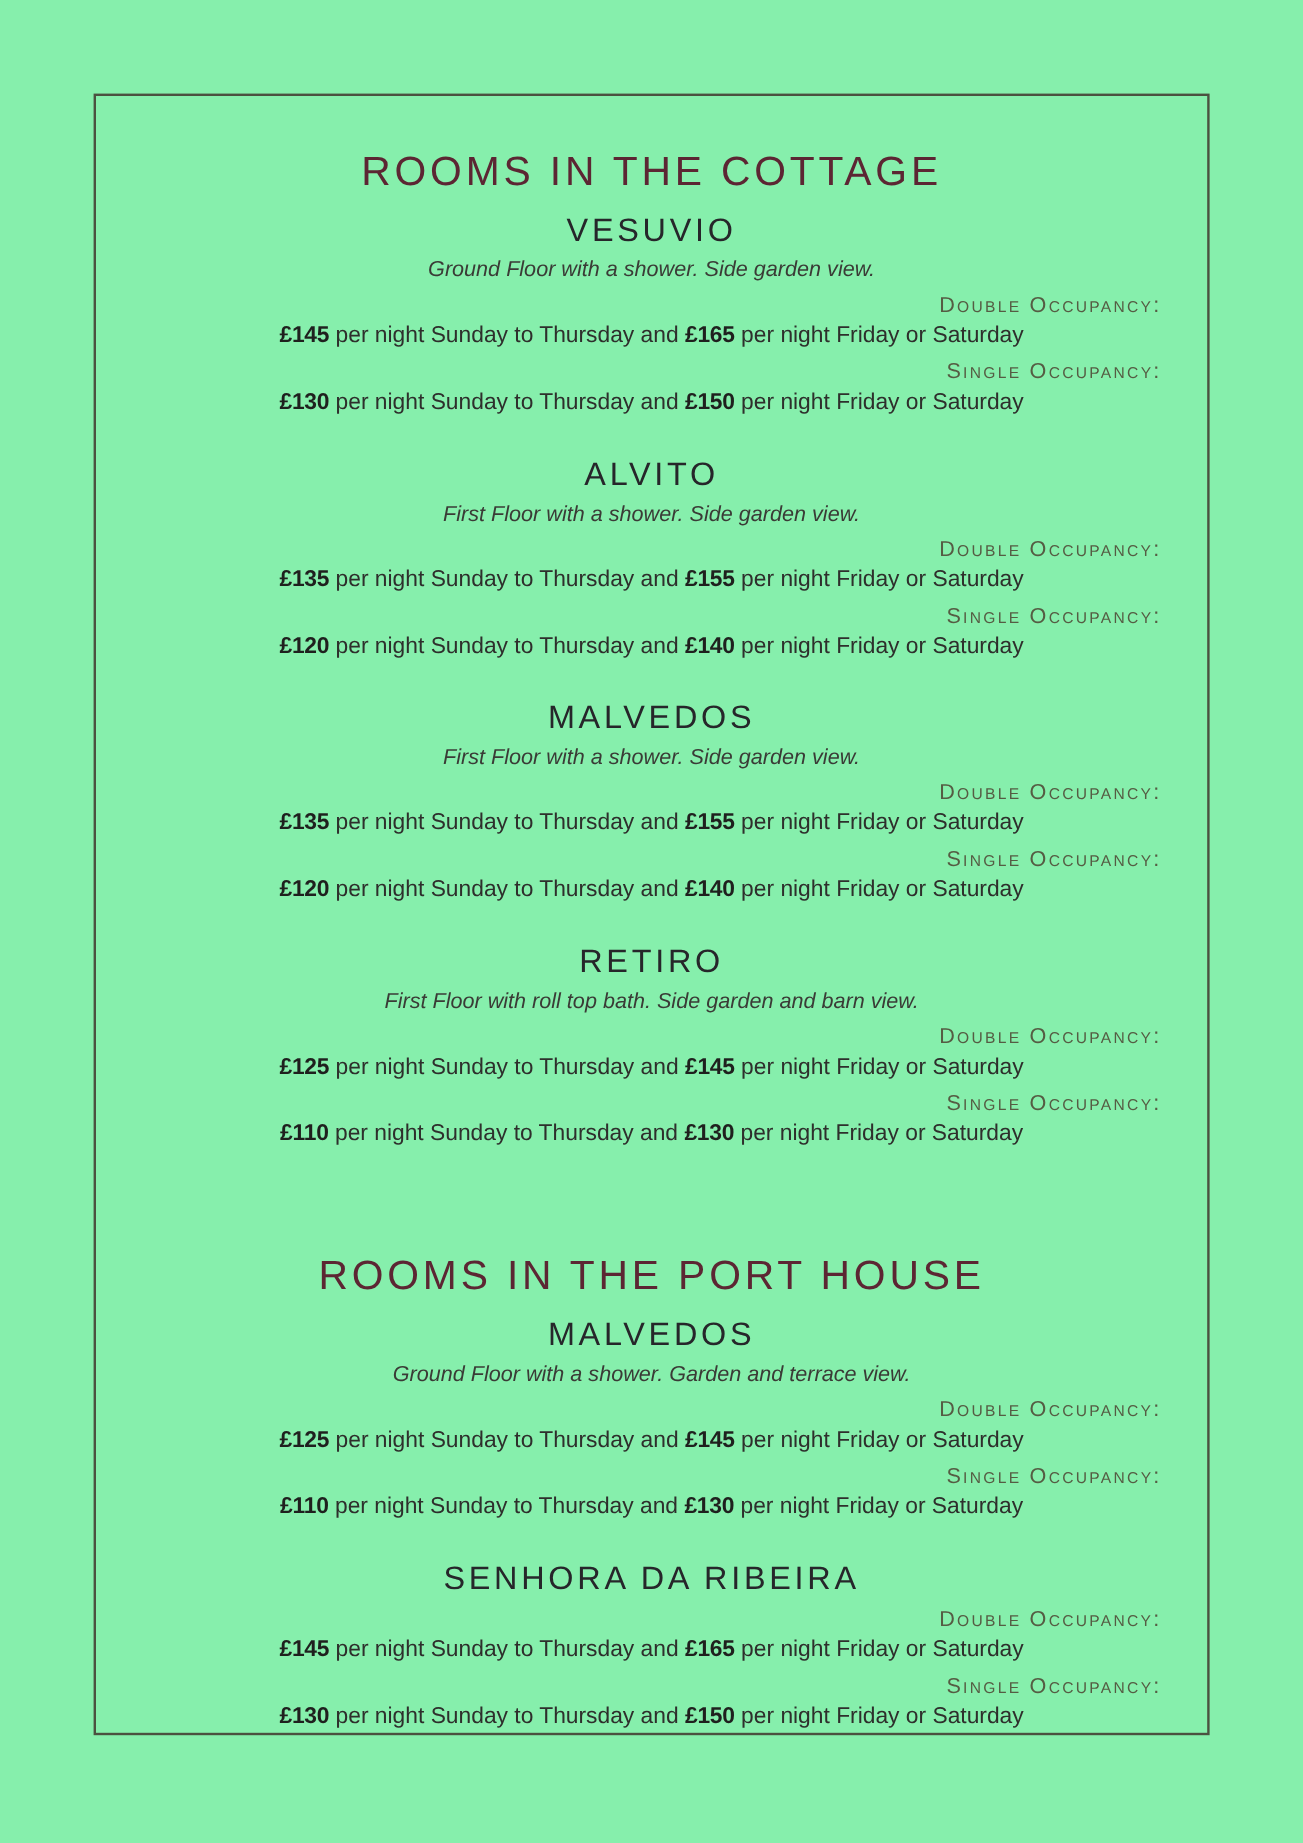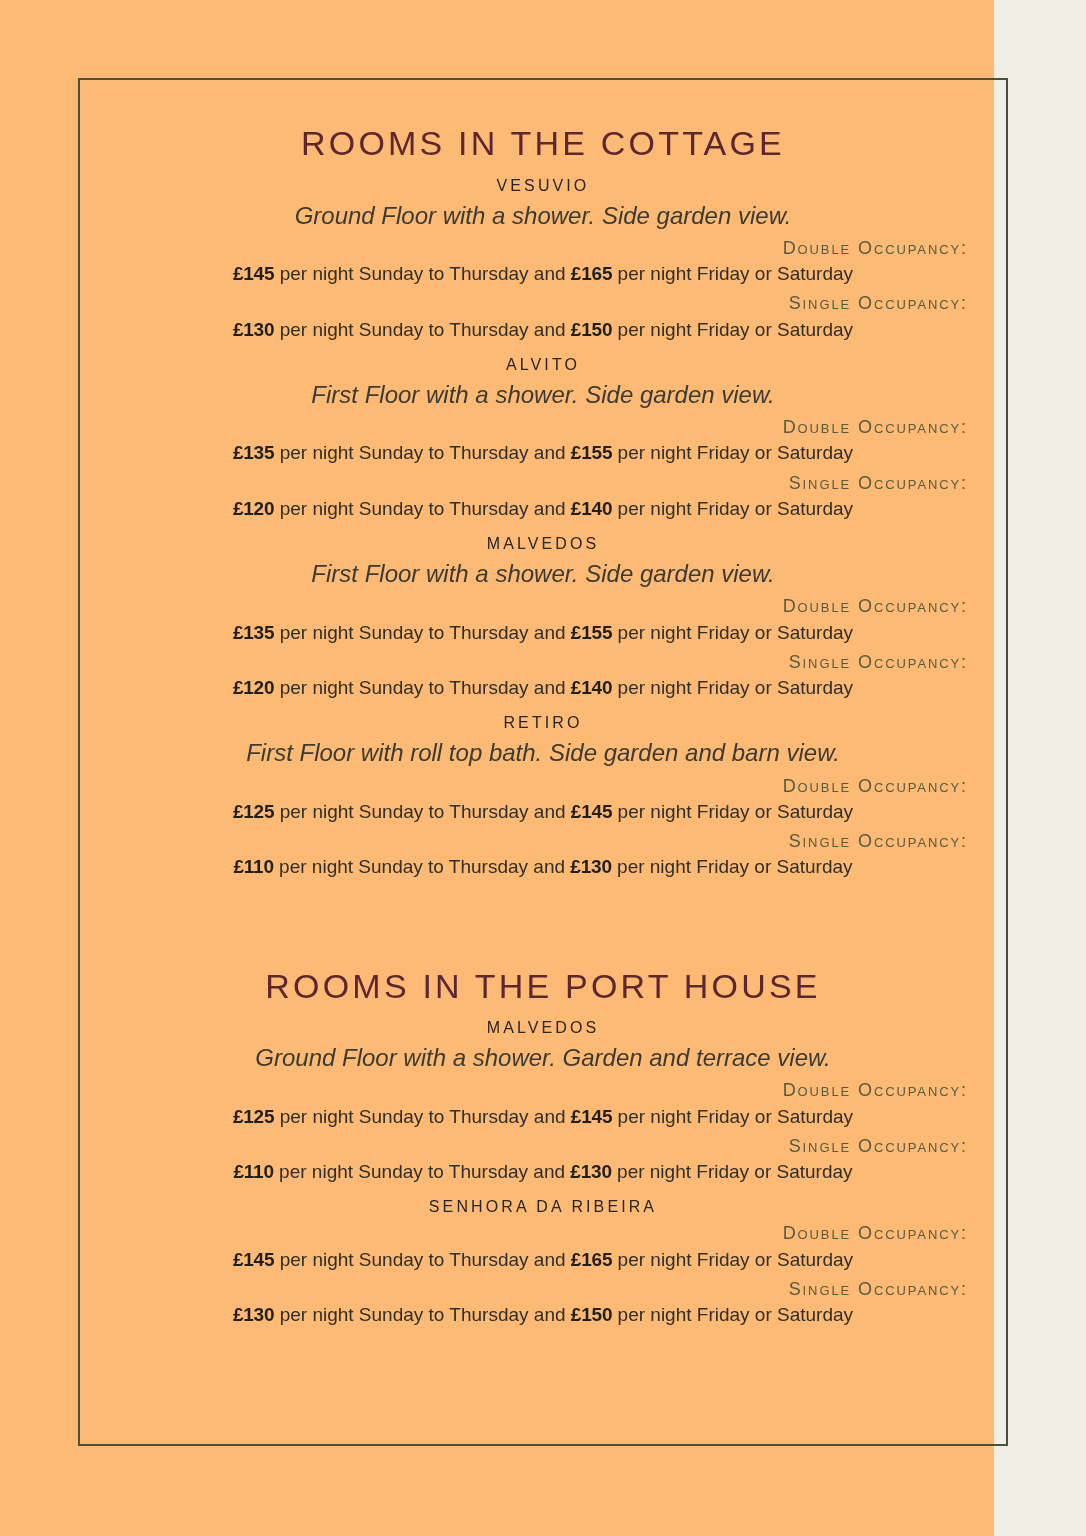--- a/index.html
+++ b/index.html
@@ -9,23 +9,23 @@
   body {
     width: 1086px;
     height: 1536px;
     background: #efefe5;
     font-family: "Liberation Sans", sans-serif;
     -webkit-font-smoothing: antialiased;
   }
 
   .page {
     position: relative;
-    width: 994px;
+    width: 1086px;
     height: 1536px;
-    background: #fdba74;
+    background: #86efac;
     box-sizing: border-box;
   }
 
   .frame {
     position: absolute;
     left: 78px;
     top: 78px;
     width: 930px;
     height: 1368px;
     border: 2px solid #4b5140;
@@ -51,38 +51,38 @@
     line-height: 1.05;
     margin: 0 0 14px 0;
     white-space: nowrap;
   }
 
   .section-block + .section-block {
     margin-top: 88px;
   }
 
   .room {
-    margin-top: 12px;
+    margin-top: 30px;
   }
   .room:first-of-type {
     margin-top: 10px;
   }
 
   .room-name {
     color: #26262a;
-    font-size: 16px;
+    font-size: 27px;
     font-weight: 500;
     letter-spacing: 3.1px;
     line-height: 1.25;
     margin: 0 0 4px 0;
   }
 
   .room-desc {
     color: #3a3b36;
-    font-size: 24px;
+    font-size: 18px;
     font-style: italic;
     font-weight: 400;
     line-height: 1.3;
     margin: 0 0 5px 0;
     text-align: center;
   }
 
   .occ-label {
     color: #555c43;
     font-size: 18px;

